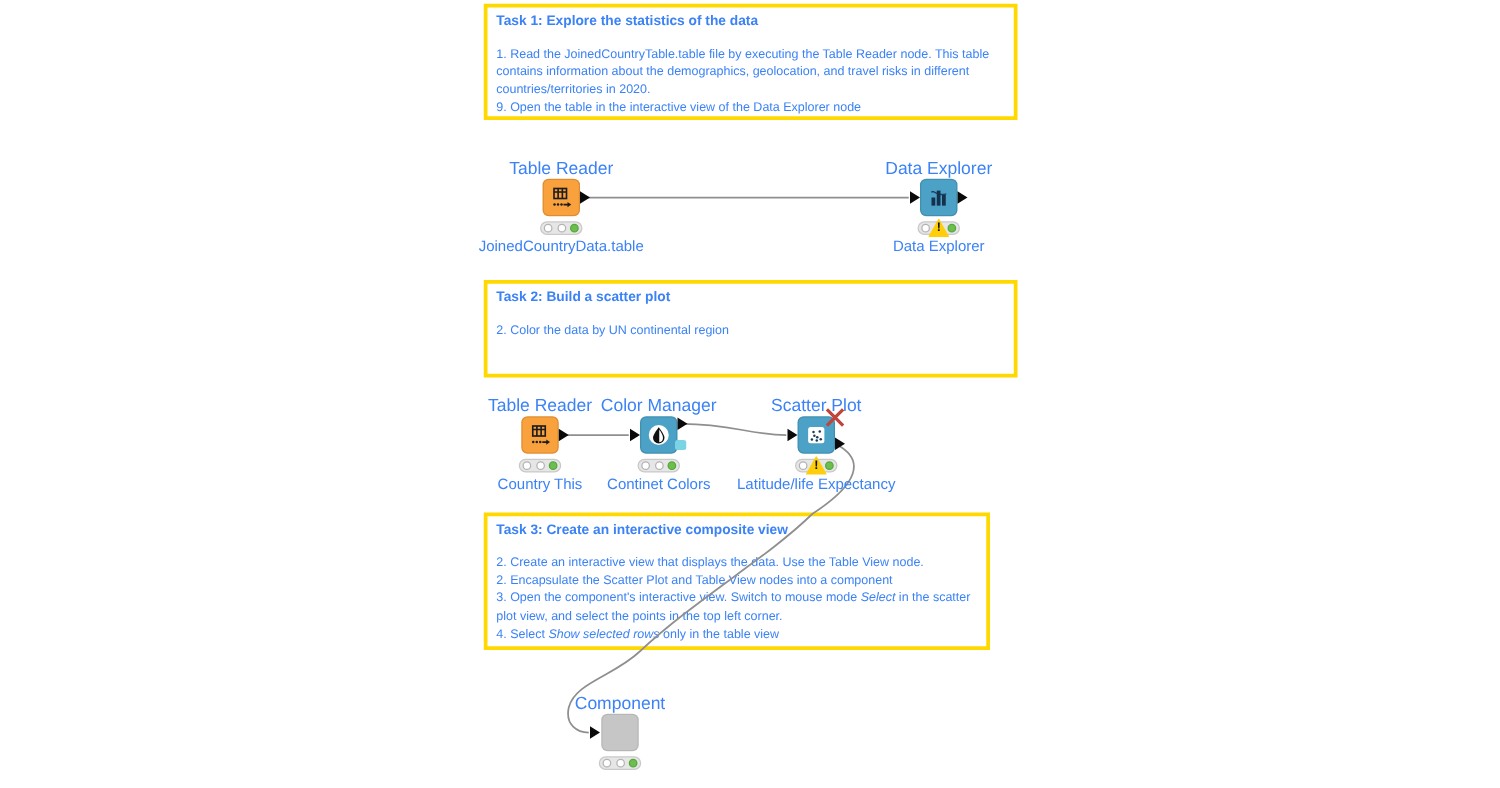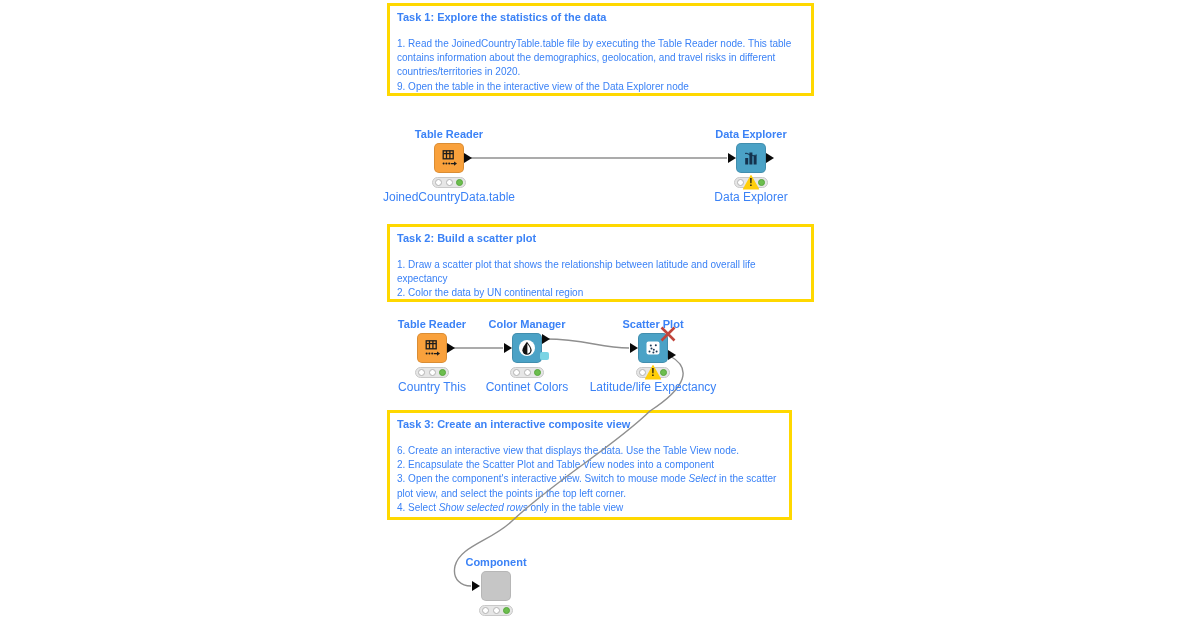--- a/index.html
+++ b/index.html
@@ -12,21 +12,21 @@
   .ann-title{font-size:11px;font-weight:700;line-height:15px;}
   .ann-body{font-size:10px;line-height:14.2px;margin-top:12px;}
   .ann-body i{font-style:italic;margin-top:12px;}
 
   
   .wires{position:absolute;left:0;top:0;z-index:2;}
   .wires path{stroke:#8f8f8f;stroke-width:1.4;fill:none;}
 
   
   .node-group{position:absolute;width:180px;text-align:center;z-index:3;}
-  .node-name{font-size:11px;font-weight:700;height:14px;line-height:14px;}
+  .node-name{font-size:14px;font-weight:400;height:14px;line-height:14px;}
   .node-box-row{position:relative;height:30px;margin-top:2px;}
   .nsq{position:absolute;left:50%;transform:translateX(-50%);width:30px;height:30px;
        border-radius:5px;display:flex;align-items:center;justify-content:center;
        box-shadow:inset 0 0 0 1px rgba(0,0,0,0.12);}
   .nsq.orange{background:#F9A13C;}
   .nsq.blue{background:#4BA2C6;}
   .nsq.gray{background:#C6C6C6;box-shadow:inset 0 0 0 1px rgba(0,0,0,0.08);}
 
   .p-out,.p-in{position:absolute;width:0;height:0;
        border-top:5px solid transparent;border-bottom:5px solid transparent;
@@ -63,29 +63,28 @@
     <div class="ann-title">Task 1: Explore the statistics of the data</div>
     <div class="ann-body">
         <div><span>1. Read the JoinedCountryTable.table file by executing the Table Reader node. This table contains information about the demographics, geolocation, and travel risks in different countries/territories in 2020.</span></div>
         <div><span>9. Open the table in the interactive view of the Data Explorer node</span></div>
       </div>
   </div>
 
   <div class="ann" style="left:387px;top:224px;width:427px;height:78px;">
     <div class="ann-title">Task 2: Build a scatter plot</div>
     <div class="ann-body">
-        <div><span>1. Draw a scatter plot that shows the relationship between latitude and overall life expectancy</span></div>
         <div><span>2. Color the data by UN continental region</span></div>
       </div>
   </div>
 
   <div class="ann" style="left:387px;top:410px;width:405px;height:110px;">
     <div class="ann-title">Task 3: Create an interactive composite view</div>
     <div class="ann-body">
-        <div><span>6. Create an interactive view that displays the data. Use the Table View node.</span></div>
+        <div><span>2. Create an interactive view that displays the data. Use the Table View node.</span></div>
         <div><span>2. Encapsulate the Scatter Plot and Table View nodes into a component</span></div>
         <div><span>3. Open the component's interactive view. Switch to mouse mode  </span><i>Select</i><span>  in the scatter plot view, and select the points in the top left corner.</span></div>
         <div><span>4. Select </span><i>Show selected rows</i><span>  only in the table view</span></div>
       </div>
   </div>
 
   <svg class="wires" width="1200" height="630">
     <path d="M 468,158 H 727"></path>
     <path d="M 452,348 H 503"></path>
     <path d="M 546,339 C 585,339 600,348 629,348"></path>

